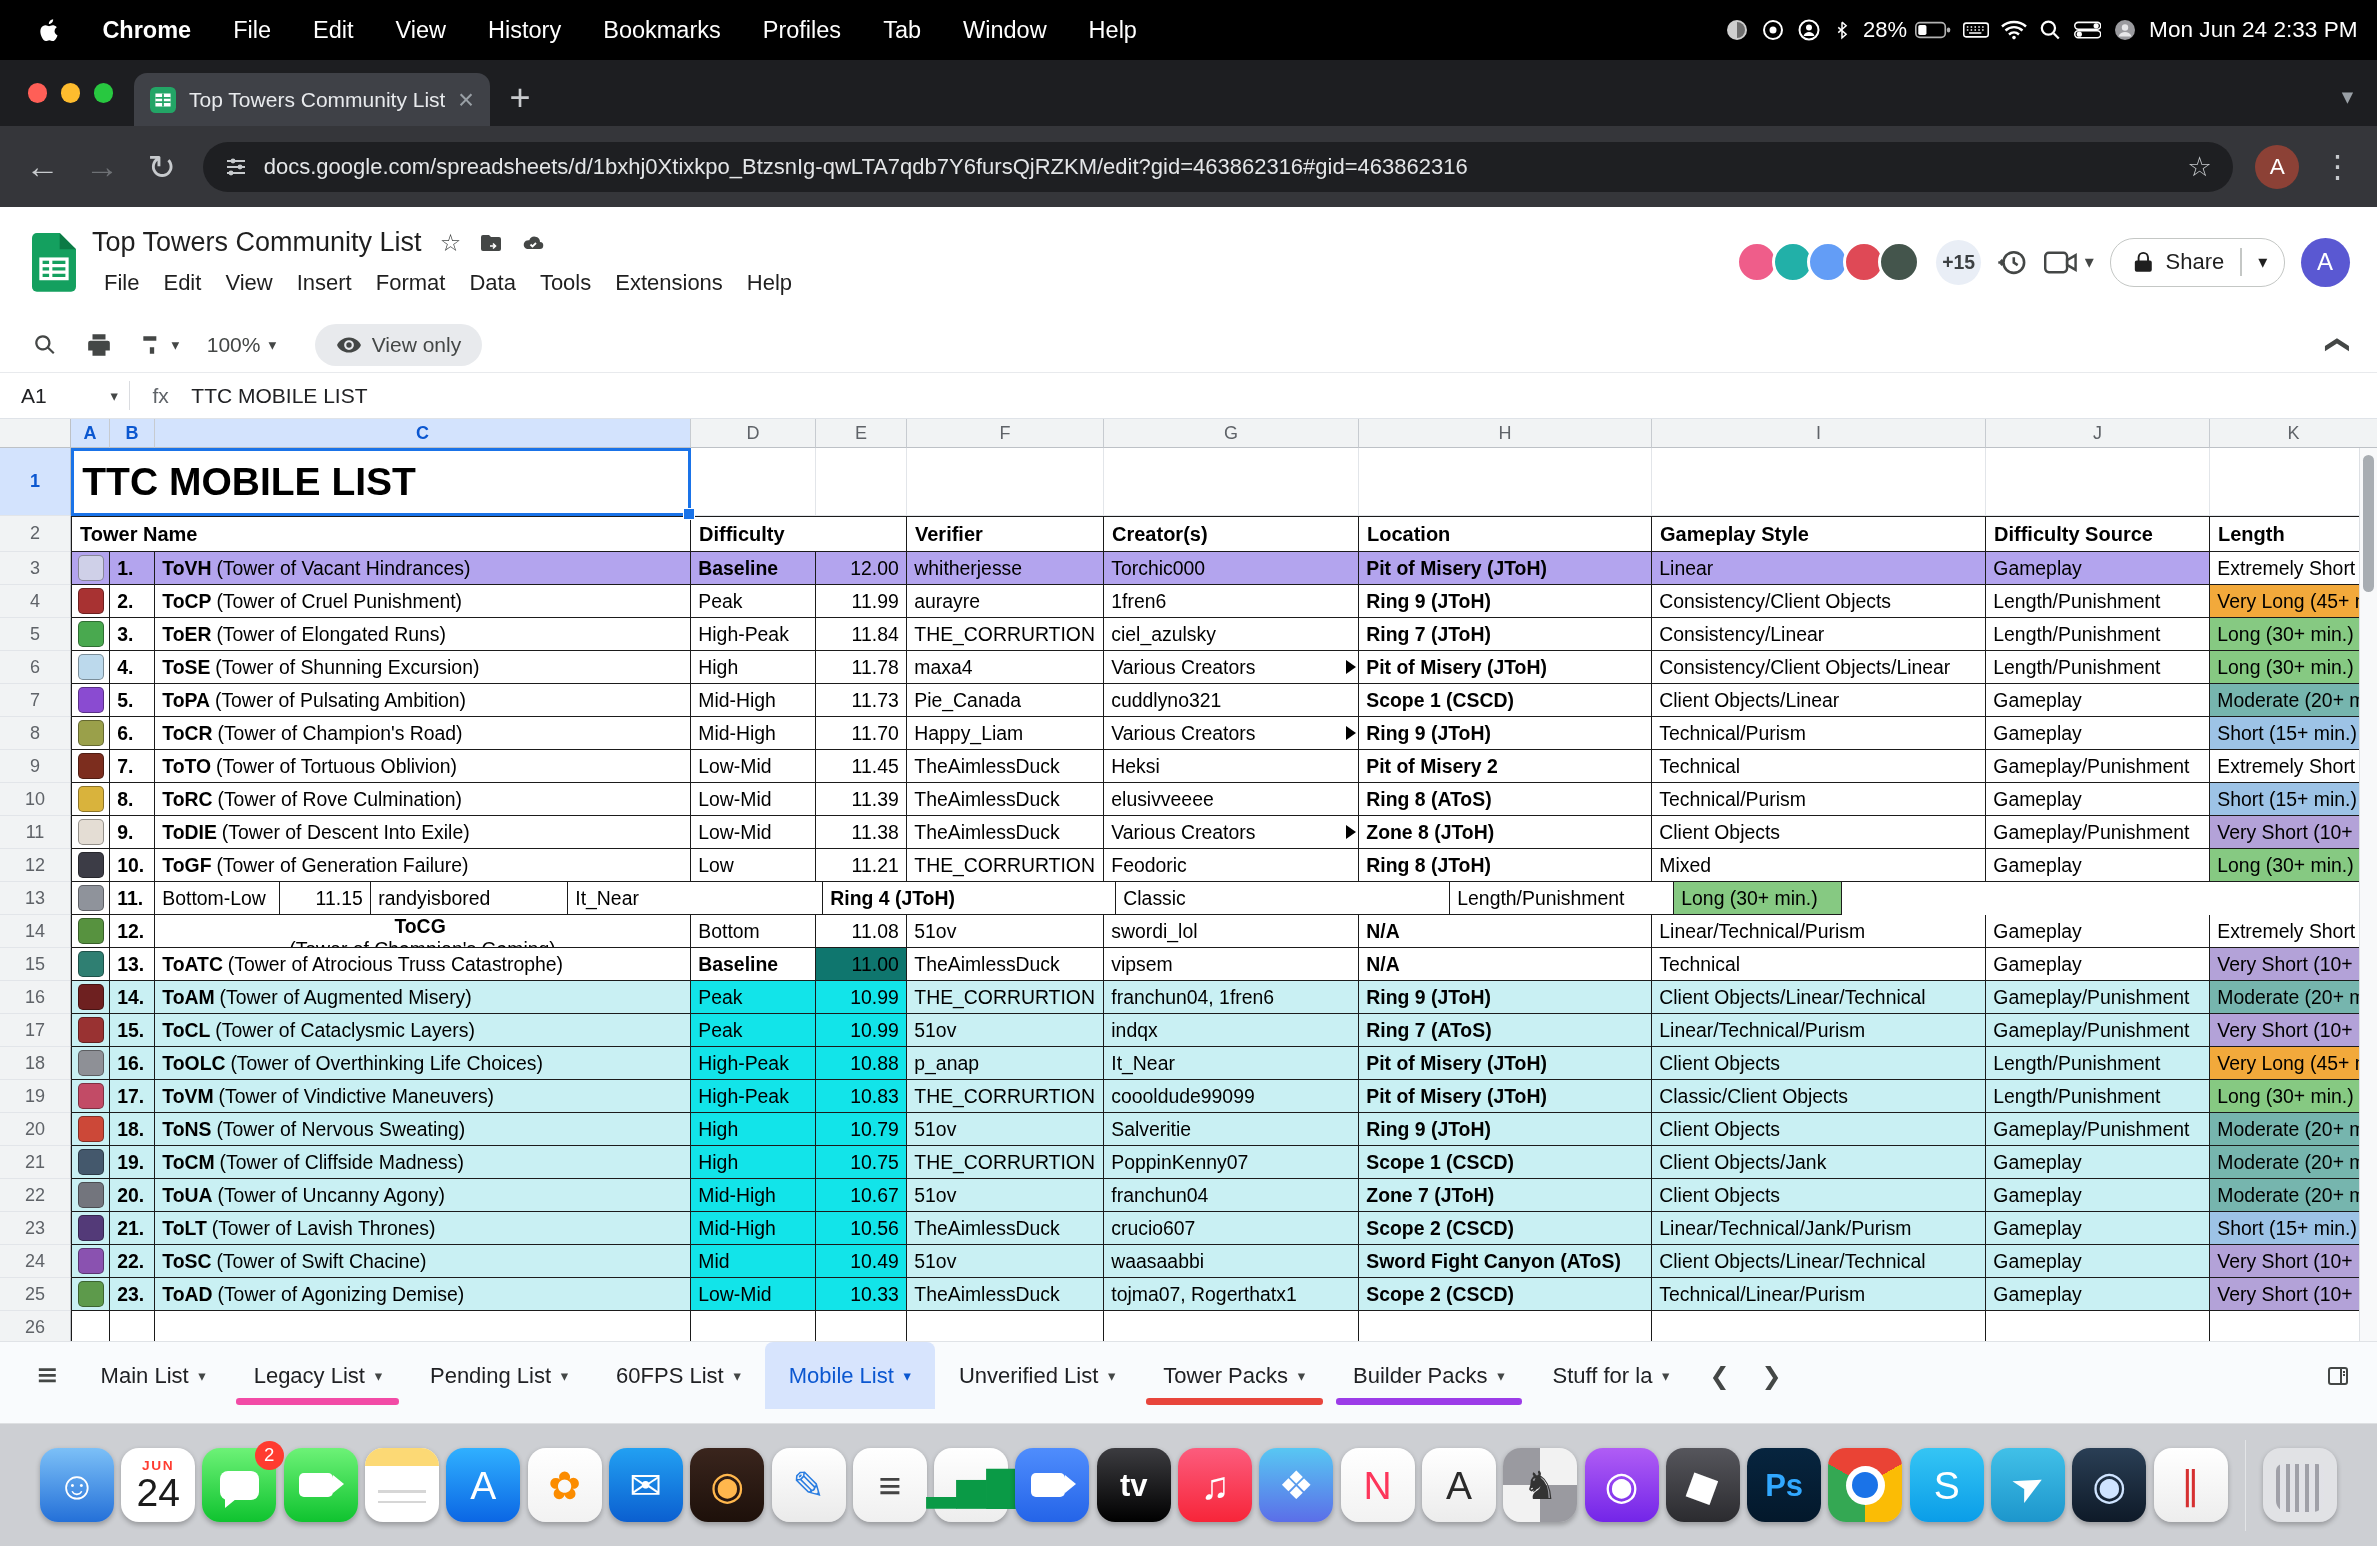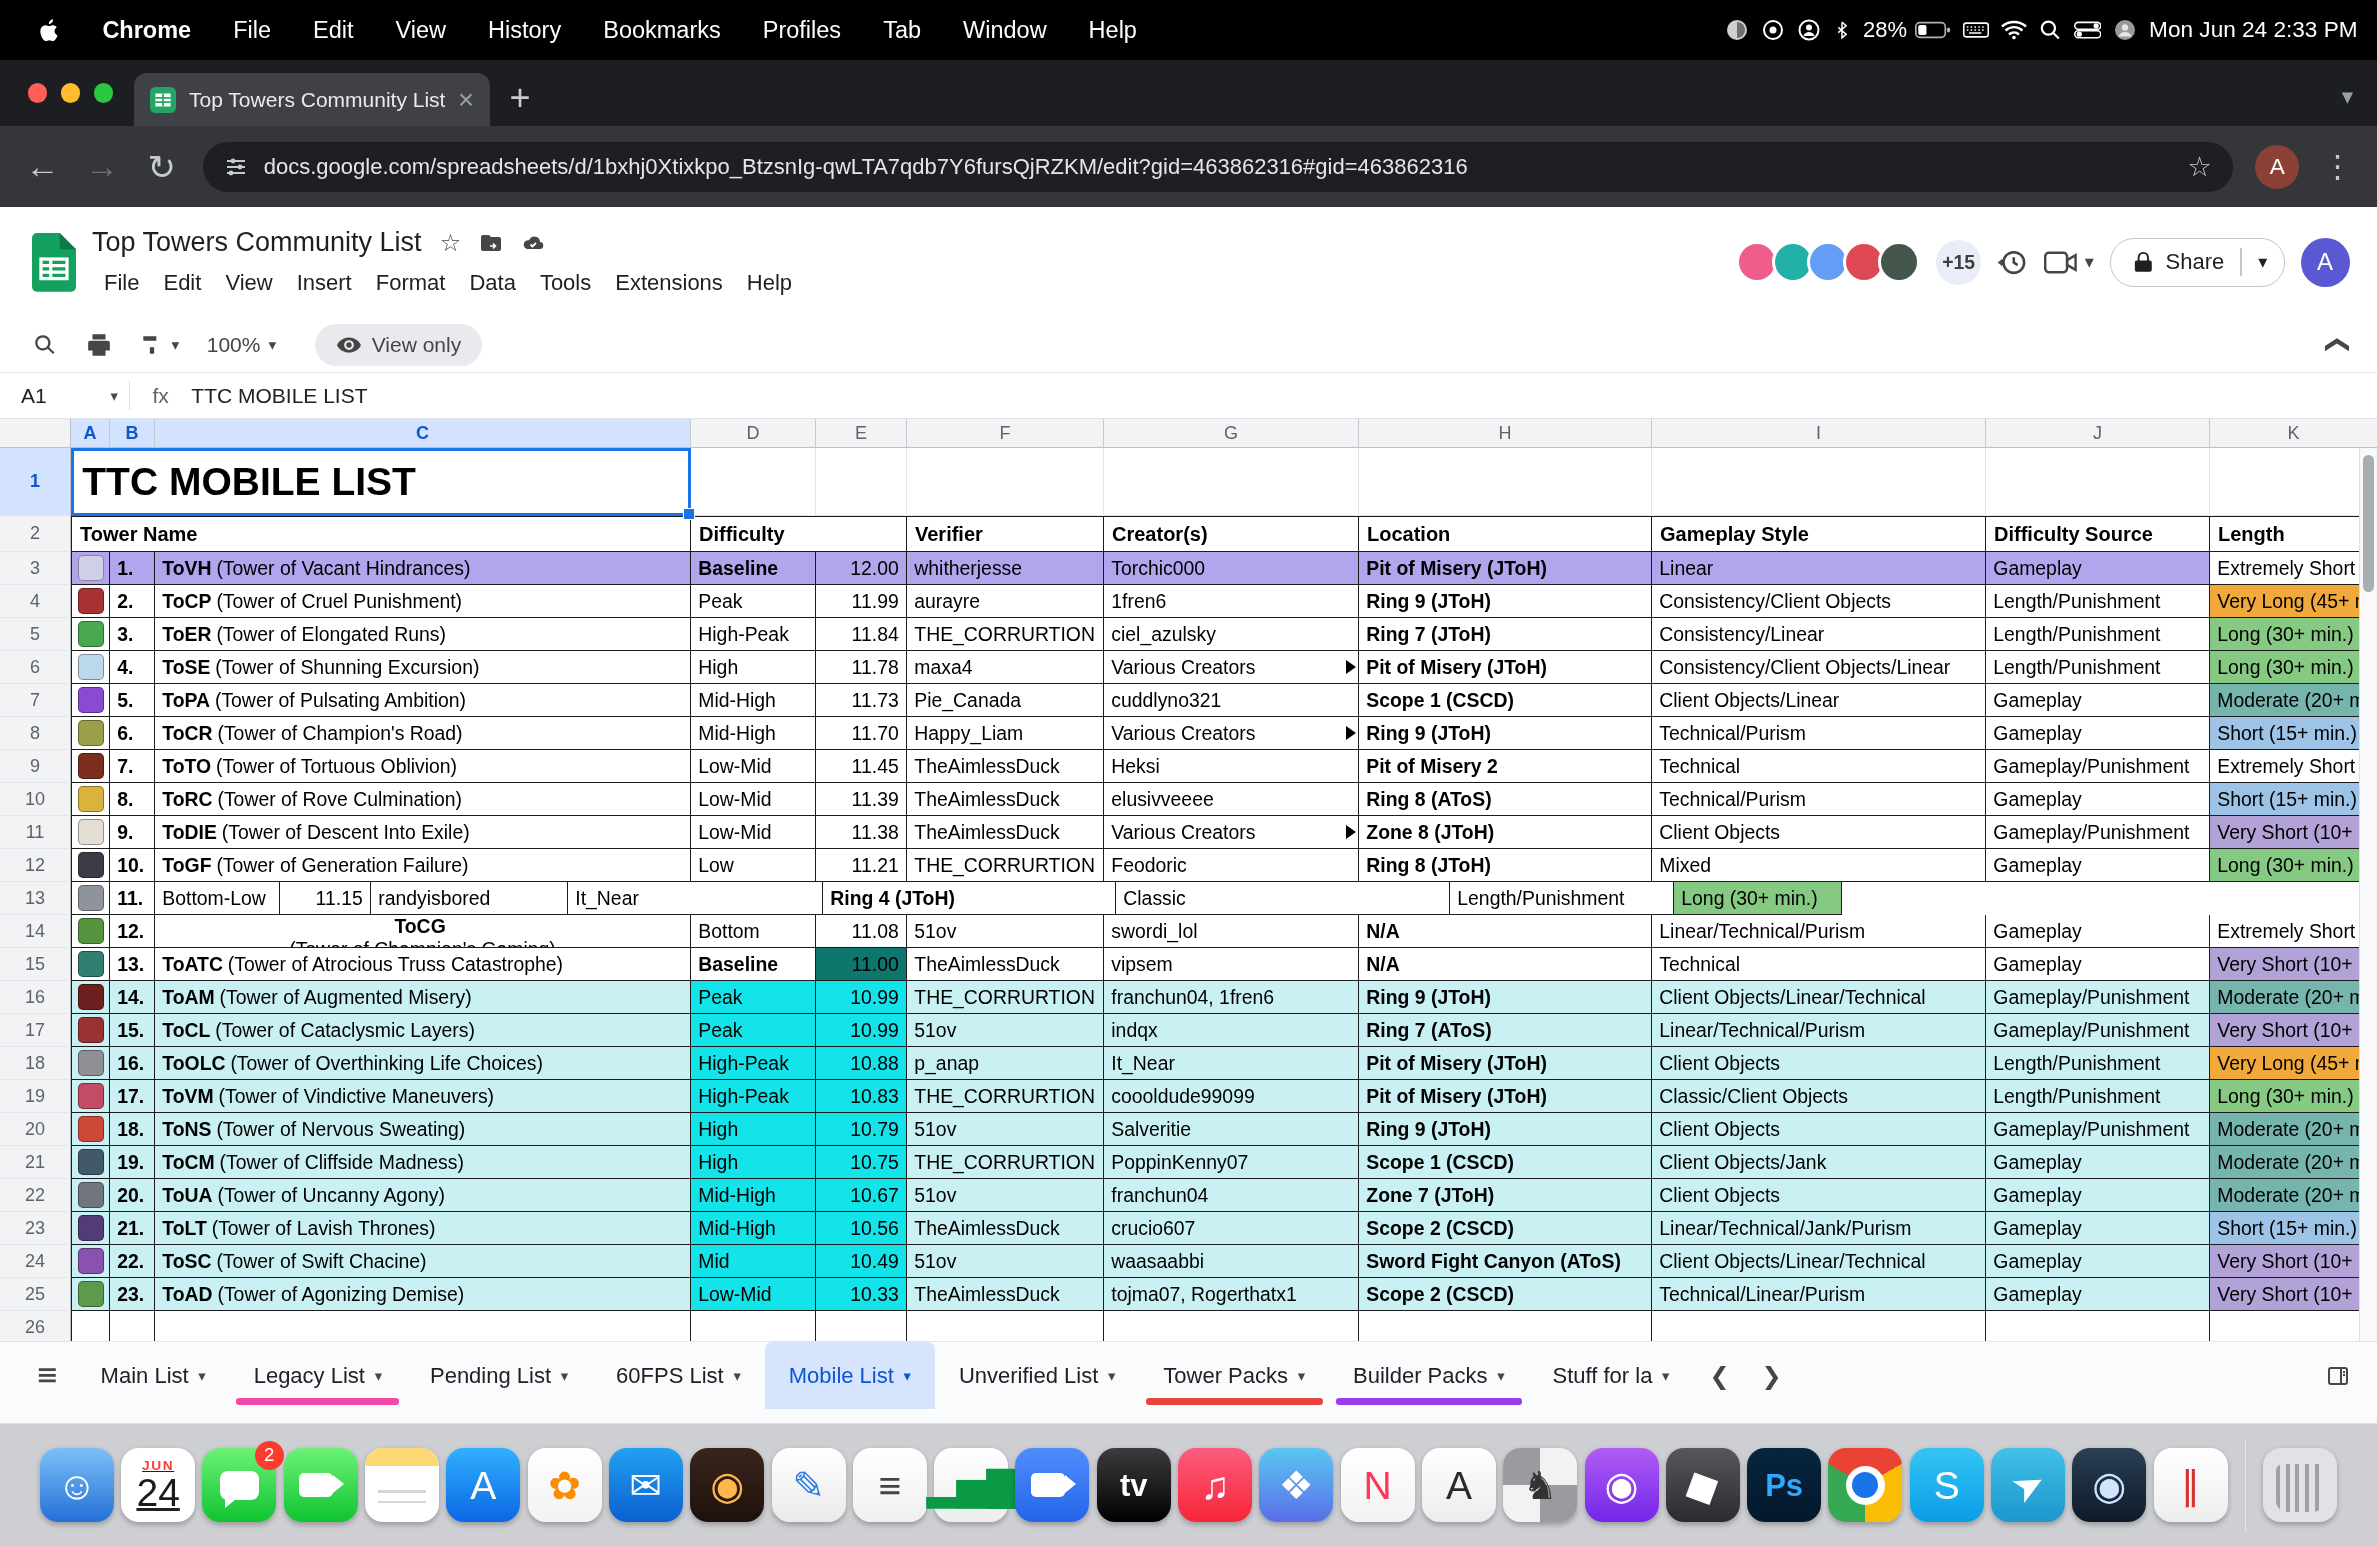--- a/index.html
+++ b/index.html
@@ -129,21 +129,21 @@
   
   .belowfill { height:137px; background:#f9fbfd; }
   #dock { position:absolute; left:0; right:0; bottom:0; height:131px; display:flex; align-items:flex-end; }
   #dockbar { width:100%; height:123px; background:rgba(150,152,160,.45); border-top:0.8px solid rgba(255,255,255,.35); display:flex; align-items:center; justify-content:center; gap:7.3px; }
   .dicon { width:74px; height:74px; border-radius:18px; position:relative; display:flex; align-items:center; justify-content:center; box-shadow:0 2.4px 4.9px rgba(0,0,0,.25); flex:none; }
   .dicon .g { font-size:39px; color:#fff; line-height:1; }
   .dicon .g.txt { font-weight:700; font-size:31px; }
   .dicon .g.rot { transform:rotate(20deg); }
   .dicon .g.rot2 { transform:rotate(-28deg); }
   .badge { position:absolute; top:-7.3px; right:-7.3px; min-width:29px; height:29px; border-radius:14.6px; background:#ff3b30; color:#fff; font-size:18.6px; display:flex; align-items:center; justify-content:center; padding:0 6.5px; }
-  .cal { background:#fff; flex-direction:column; display:flex; justify-content:flex-start;text-decoration:underline; }
+  .cal { background:#fff; flex-direction:column; display:flex; justify-content:flex-start; }
   .cal .mon { color:#ff3b30; font-size:13.7px; font-weight:700; letter-spacing:1.6px; margin-top:9.7px; text-align:center; }
   .cal .day { color:#1b1b1b; font-size:39px; font-weight:300; line-height:1.05; text-align:center; }
   .chrome-ic { background:conic-gradient(from -60deg,#ea4335 0 120deg,#fbbc05 120deg 240deg,#34a853 240deg 360deg); }
   .cwhite { width:39px; height:39px; border-radius:50%; background:#fff; position:absolute; }
   .cblue { width:26px; height:26px; border-radius:50%; background:#1a73e8; position:absolute; }
   .trash { background:rgba(238,238,242,.6); }
   .tlines { position:absolute; left:13px; right:13px; top:16px; bottom:9.7px; border-radius:6.5px 6.5px 11.3px 11.3px; background:repeating-linear-gradient(90deg,rgba(125,125,135,.65) 0 4px,rgba(225,225,232,.55) 4px 9.7px); }
   .bubble { width:39px; height:29px; background:#fff; border-radius:8px; position:relative; }
   .bubble:after { content:""; position:absolute; left:4.9px; bottom:-8px; border-top:9.7px solid #fff; border-right:11.3px solid transparent; }
   .camshape { width:34px; height:24px; background:#fff; border-radius:4.9px; position:relative; margin-right:9.7px; }

